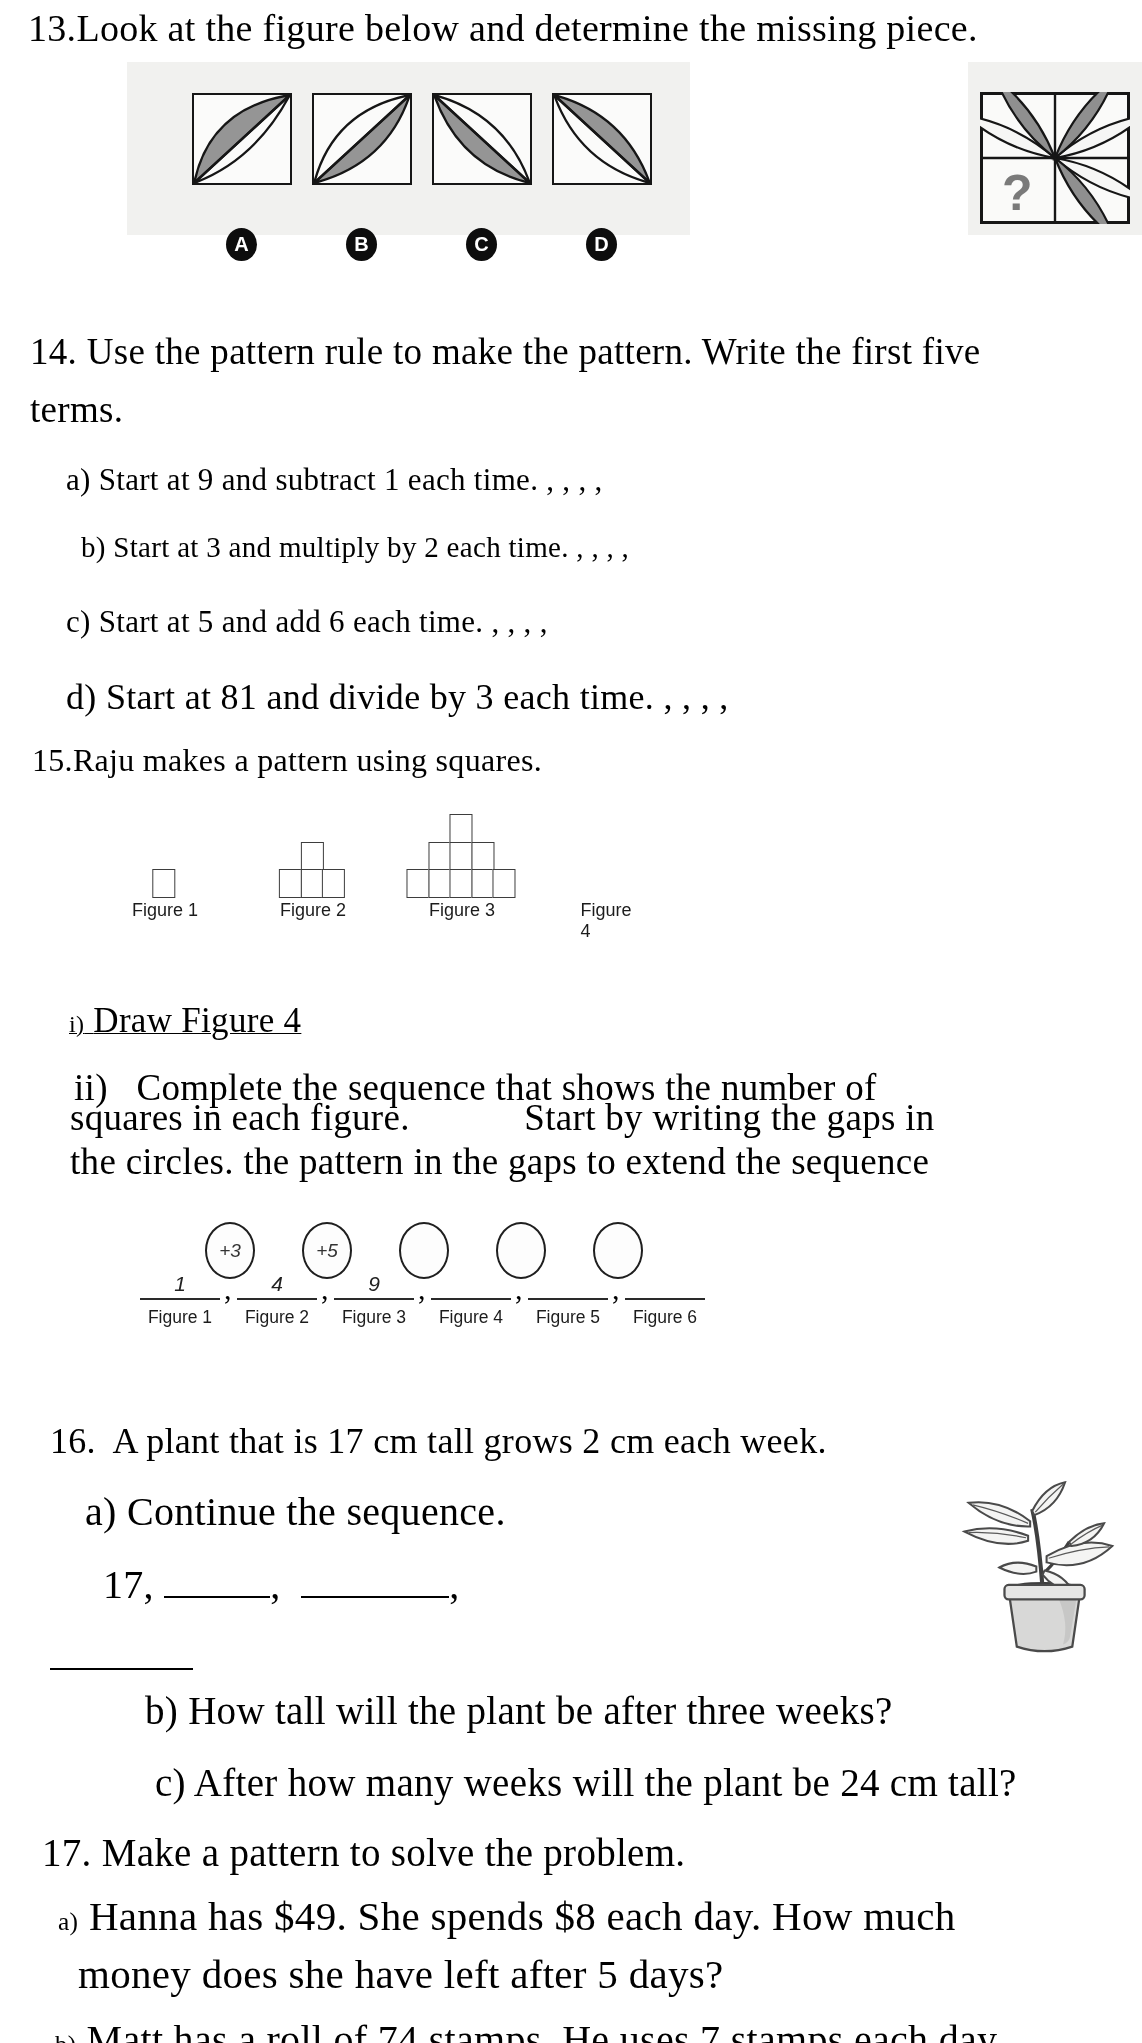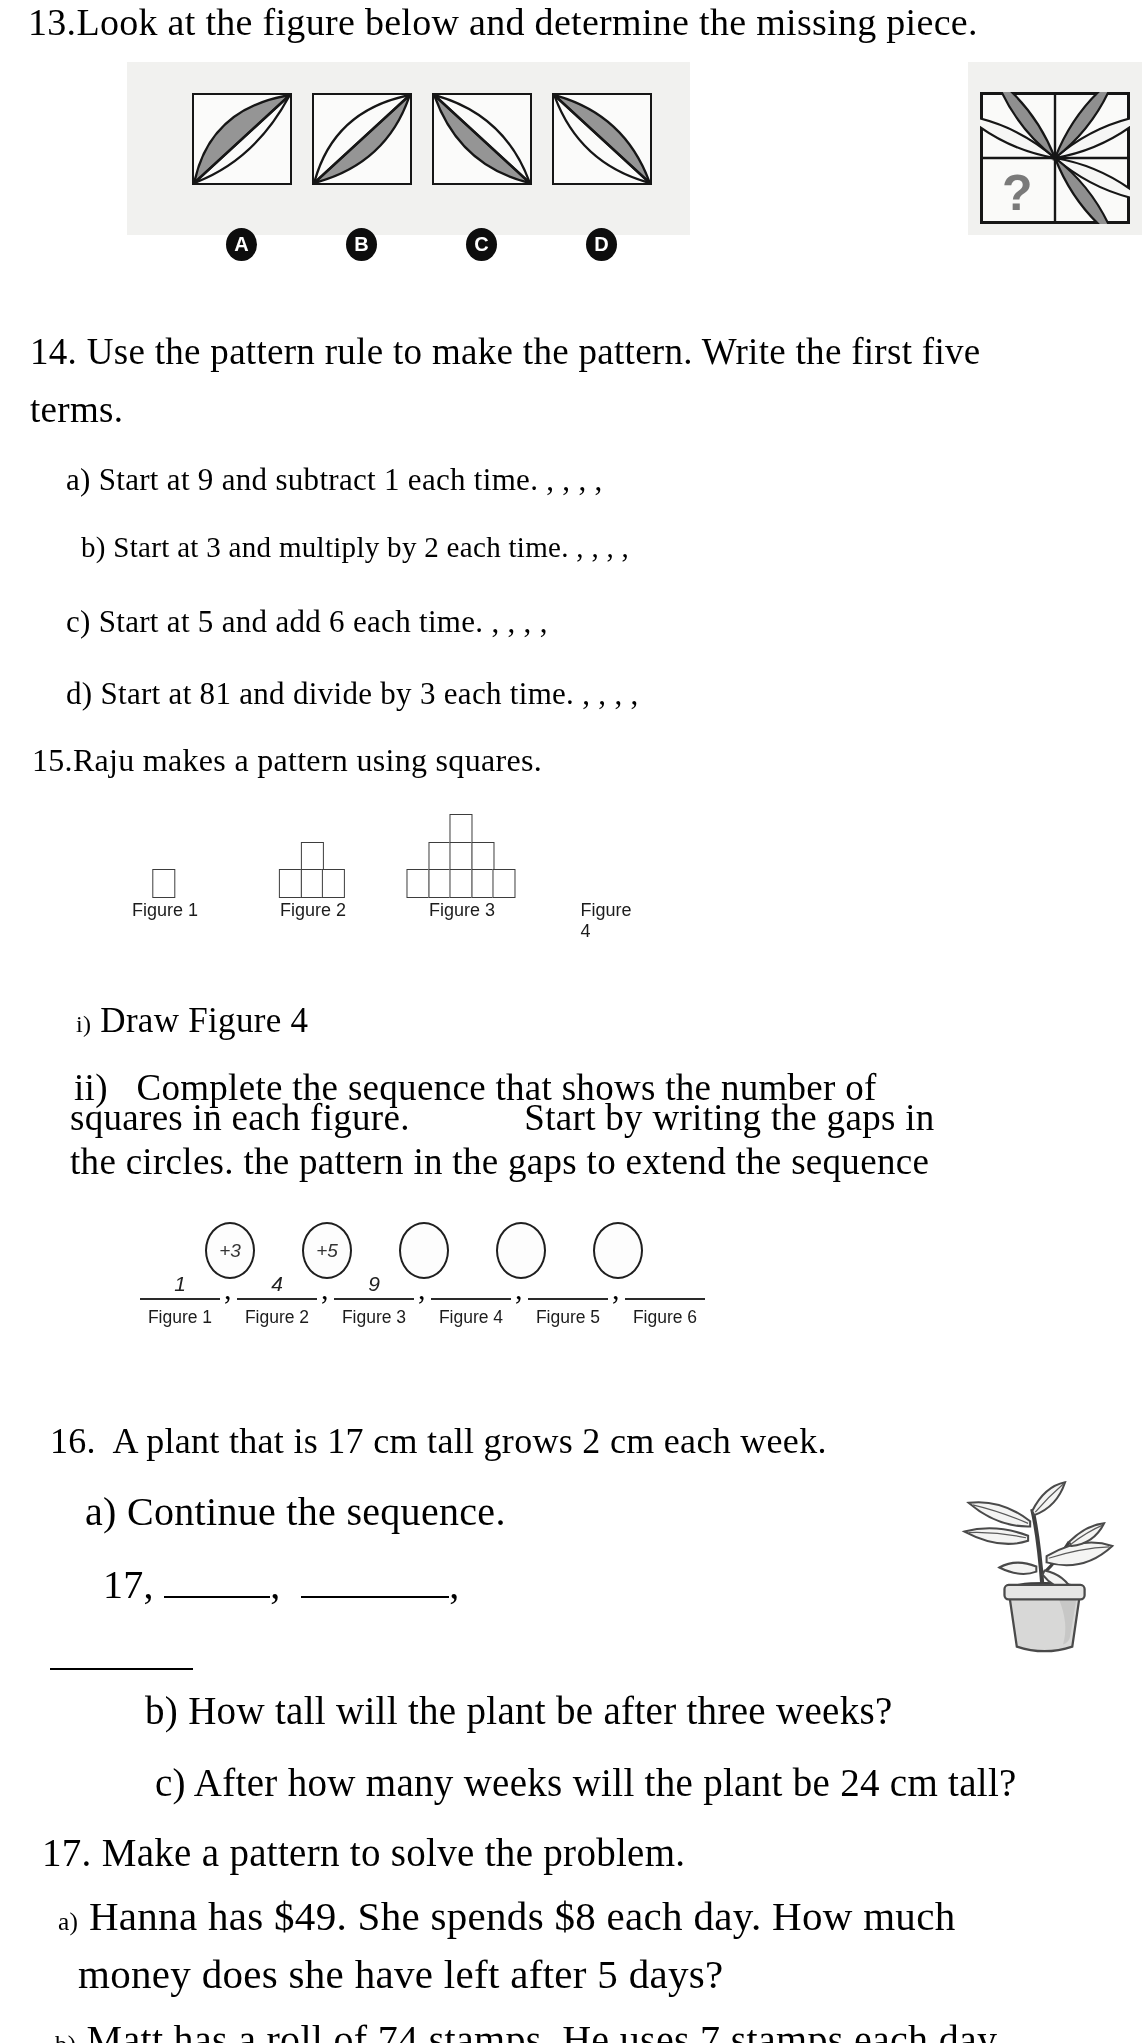--- a/index.html
+++ b/index.html
@@ -34,21 +34,21 @@
               background:#fdfdfd;display:flex;align-items:center;justify-content:center;
               font-style:italic;font-size:19px;font-family:"Liberation Sans",sans-serif;color:#333;}
   .seq-comma{position:absolute;top:80px;font-size:30px;}
   
   .blank{display:inline-block;border-bottom:2.4px solid #000;height:1em;vertical-align:baseline;}
   .small-label{font-size:0.62em;}
 </style>
 </head>
 <body>
 
-<div class="abs t" style="left:28px;top:0;font-size:38px;">13.Look at the figure below and determine the missing piece.</div>
+<div class="abs t" style="left:28px;top:6px;font-size:38px;">13.Look at the figure below and determine the missing piece.</div>
 
 <div class="abs strip" style="left:127px;top:62px;width:563px;height:173px;">
 
   <div class="option" style="left:65px;">
     <div class="opt-sq">
       <svg viewBox="0 0 100 92">
         <path d="M0,92 Q16,14 100,0 L0,92 Z" fill="#959595" stroke="#161616" stroke-width="2.4"></path>
         <path d="M0,92 Q64,68 100,0" fill="none" stroke="#161616" stroke-width="2.4"></path>
         <line x1="0" y1="92" x2="100" y2="0" stroke="#161616" stroke-width="2.6"></line>
       </svg>
@@ -127,21 +127,21 @@
     <text x="22" y="118" font-family="Liberation Sans, sans-serif" font-weight="bold" font-size="50" fill="#7a7a7a">?</text>
   </svg>
 </div>
 
 <div class="abs t" style="left:30px;top:330px;font-size:37px;">14. Use the pattern rule to make the pattern. Write the first five</div>
 <div class="abs t" style="left:30px;top:388px;font-size:37px;">terms.</div>
 
 <div class="abs t" style="left:66px;top:462px;font-size:31px;">a) Start at 9 and subtract 1 each time. , , , ,</div>
 <div class="abs t" style="left:81px;top:530px;font-size:29px;">b) Start at 3 and multiply by 2 each time. , , , ,</div>
 <div class="abs t" style="left:66px;top:604px;font-size:31px;">c) Start at 5 and add 6 each time. , , , ,</div>
-<div class="abs t" style="left:66px;top:676px;font-size:31px;font-family:Liberation Serif, serif;">d) Start at 81 and divide by 3 each time. , , , ,</div>
+<div class="abs t" style="left:66px;top:676px;font-size:36px;font-family:Liberation Serif, serif;">d) Start at 81 and divide by 3 each time. , , , ,</div>
 
 <div class="abs t" style="left:32px;top:742px;font-size:32px;">15.Raju makes a pattern using squares.</div>
 
 <div id="sq-figures" class="abs" style="left:95px;top:796px;">
     <div class="sq-stack" style="left: 70px;">
       <div class="sq-row">
         <div class="sq-cell"></div>
       </div>
     </div>
     <div class="fig-label" style="left: 70px;">Figure 1</div>
@@ -171,21 +171,21 @@
         <div class="sq-cell"></div>
         <div class="sq-cell"></div>
         <div class="sq-cell"></div>
       </div>
     </div>
     <div class="fig-label" style="left: 367px;">Figure 3</div>
     <div class="sq-stack" style="left: 517px;"></div>
     <div class="fig-label" style="left: 517px;">Figure 4</div>
   </div>
 
-<div class="abs" style="left:76px;top:1000px;">
+<div class="abs" style="left:69px;top:1000px;text-decoration:underline;">
   <span class="t" style="font-size:24px;">i)</span><span class="t" style="font-size:35px;"> </span><span class="t" style="font-size:35px;">Draw Figure 4</span>
 </div>
 
 <div class="abs t" style="left:74px;top:1066px;font-size:37px;">ii)   Complete the sequence that shows the number of</div>
 <div class="abs t" style="left:70px;top:1096px;font-size:37px;">squares in each figure.            Start by writing the gaps in</div>
 <div class="abs t" style="left:70px;top:1140px;font-size:37px;">the circles. the pattern in the gaps to extend the sequence</div>
 
 <div id="sequence-figure" class="abs" style="left:95px;top:1192px;">
     <div class="seq-slot" style="left: 45px;">
       <div class="seq-num">1</div>

